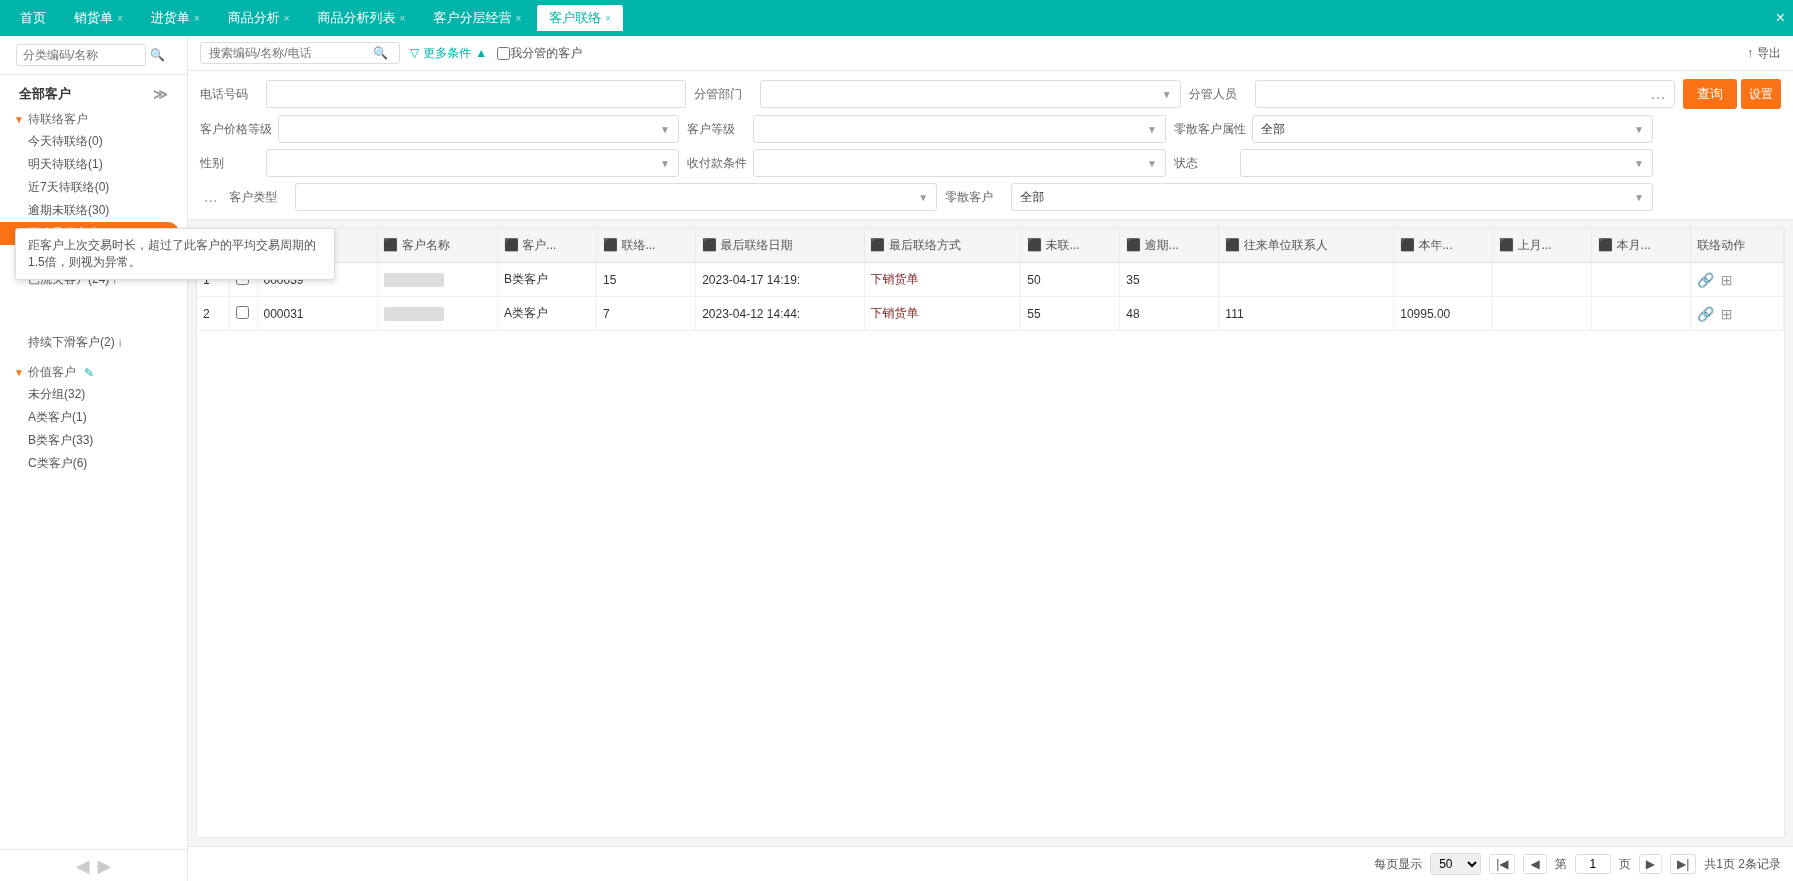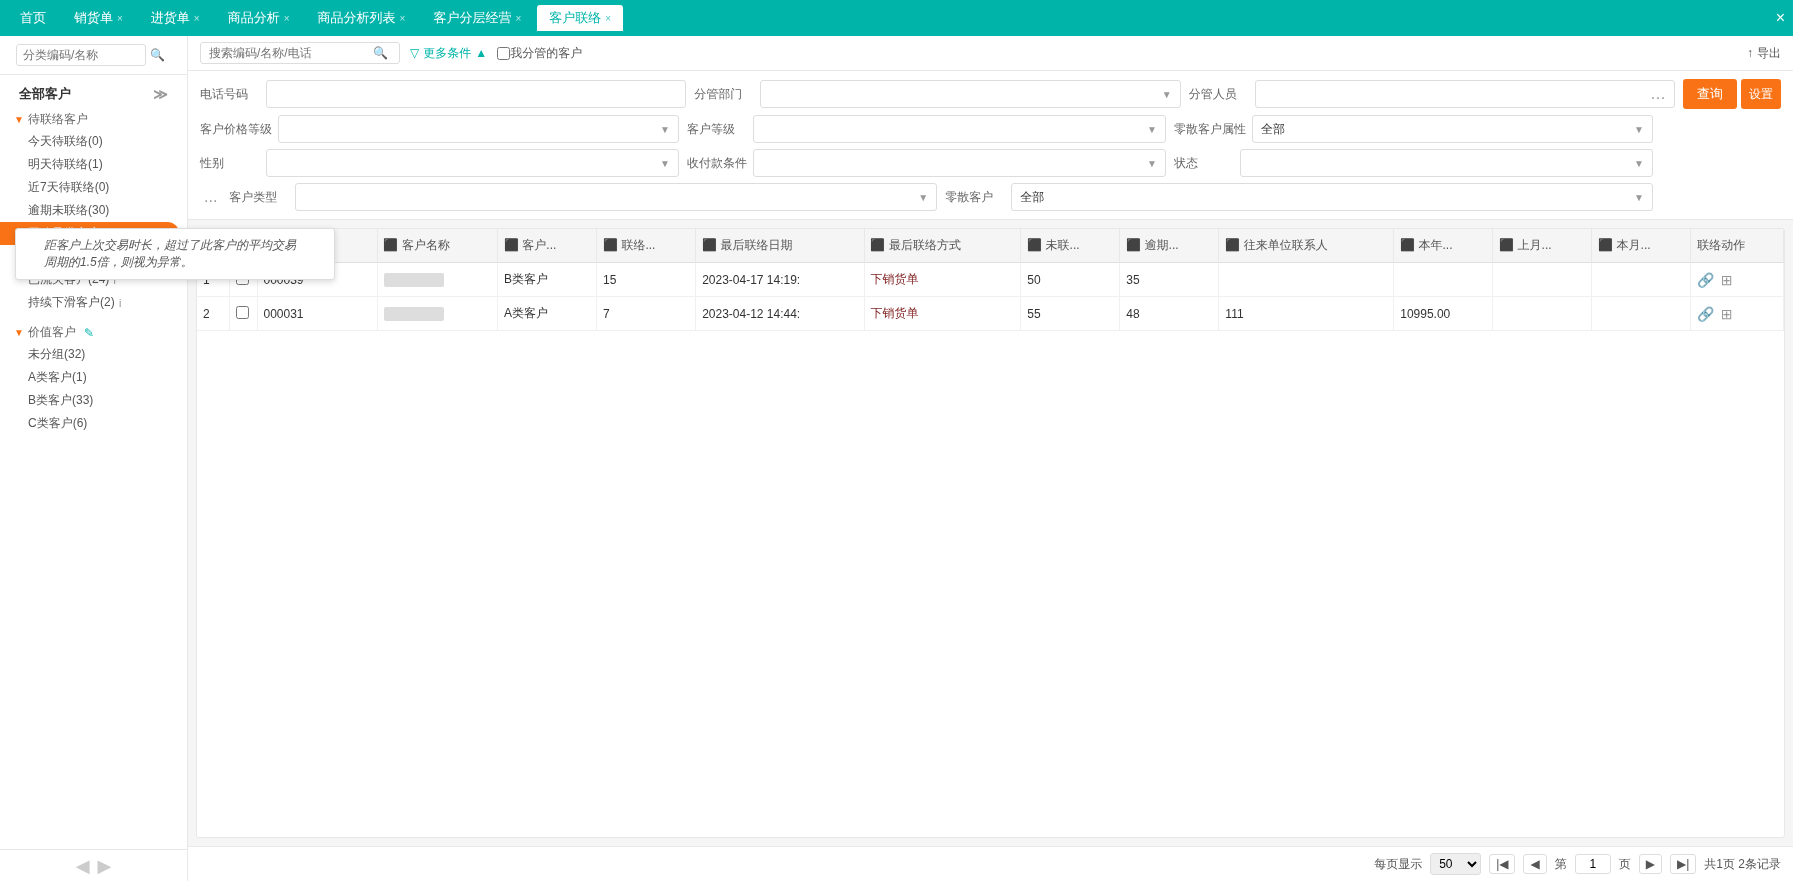--- a/index.html
+++ b/index.html
@@ -376,27 +376,26 @@
     }
 
     
     .tooltip-box {
       position: absolute;
       top: 228px;
       left: 15px;
       background: #fff;
       border: 1px solid #ddd;
       border-radius: 3px;
-      padding: 8px 28px;
+      padding: 8px 12px;
       font-size: 12px;
       color: #555;
       box-shadow: 0 2px 6px rgba(0,0,0,0.15);
       max-width: 320px;
       z-index: 100;
-      font-style: italic;
     }
 
     
     ::-webkit-scrollbar { width: 6px; height: 6px; }
     ::-webkit-scrollbar-thumb { background: #ccc; border-radius: 3px; }
   </style>
 </head>
 <body>
 
 <div class="top-nav">
@@ -463,21 +462,21 @@
         <span style="font-size:11px;opacity:0.8;">ℹ</span>
       </div>
       <div class="tree-item" style="display:flex;align-items:center;gap:4px;">
         <span>流失预警客户(3)</span>
         <span style="color:#999;font-size:11px;">ℹ</span>
       </div>
       <div class="tree-item" style="display:flex;align-items:center;gap:4px;">
         <span>已流失客户(24)</span>
         <span style="color:#999;font-size:11px;">ℹ</span>
       </div>
-      <div class="tree-item" style="display:flex;align-items:center;gap:4px;">
+      <div class="tree-item" style="display:flex;align-items:center;gap:4px;margin-top:40px;">
         <span>持续下滑客户(2)</span>
         <span style="color:#999;font-size:11px;">ℹ</span>
       </div>
       <div class="tree-section-label" style="margin-top:6px;">
         <span class="triangle">▼</span>
         <span>价值客户</span>
         <span style="margin-left:4px;color:#00b4aa;font-size:12px;cursor:pointer;">✎</span>
       </div>
       <div class="tree-item">
         <span>未分组(32)</span>

